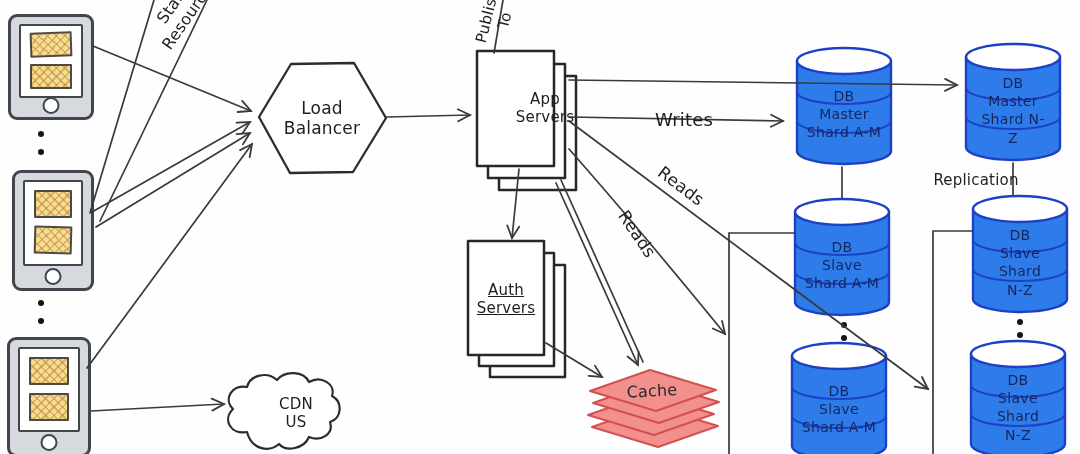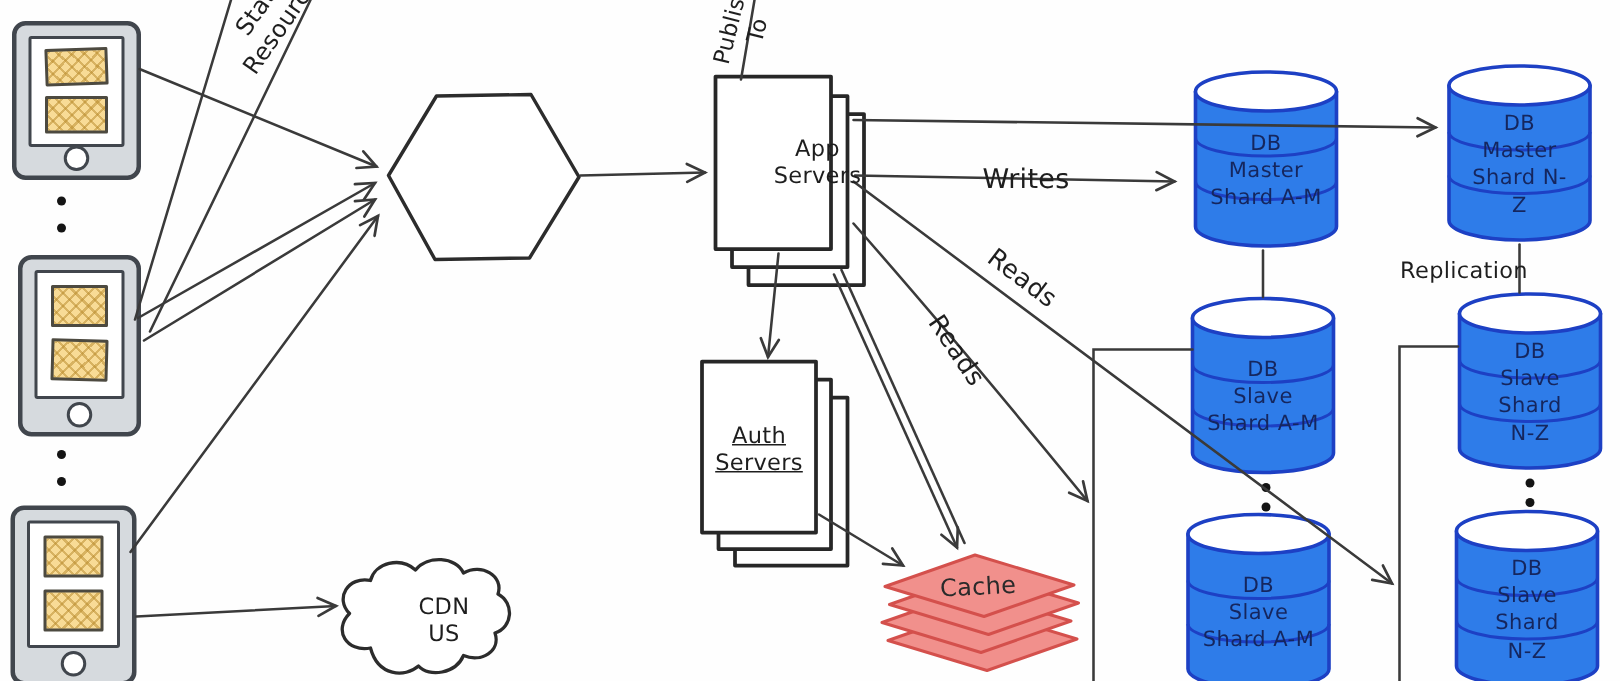--- a/index.html
+++ b/index.html
@@ -147,20 +147,22 @@
       <path d="M556,183 L638,365" marker-end="url(#chev)"></path>
       <path d="M561,180 L643,362"></path>
       <path d="M546,343 L602,377" marker-end="url(#chev)"></path>
       <path d="M842,167 L842,198"></path>
       <path d="M1013,163 L1013,195"></path>
       <path d="M795,233 L729,233 L729,454"></path>
       <path d="M972,231 L933,231 L933,454"></path>
     </g>
   </svg>
 
+  <div class="lbl node" style="left:322px;top:118px;">Load
+Balancer</div>
   <div class="lbl small" style="left:545px;top:108px;">App
 Servers</div>
   <div class="lbl small" style="left:506px;top:299px;text-decoration:underline;">Auth
 Servers</div>
   <div class="lbl cache" style="left:652px;top:391px;">Cache</div>
   <div class="lbl small" style="left:296px;top:413px;">CDN
 US</div>
 
   <div class="lbl db" style="left:844px;top:114px;">DB
 Master

